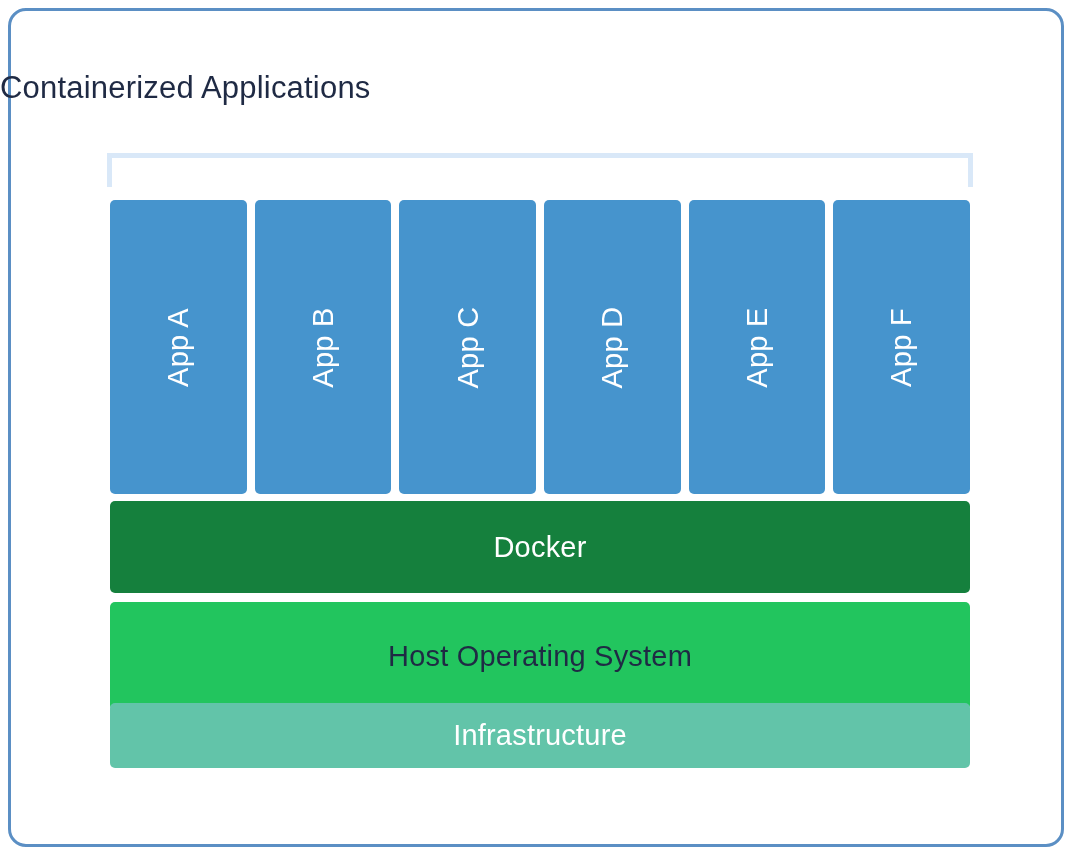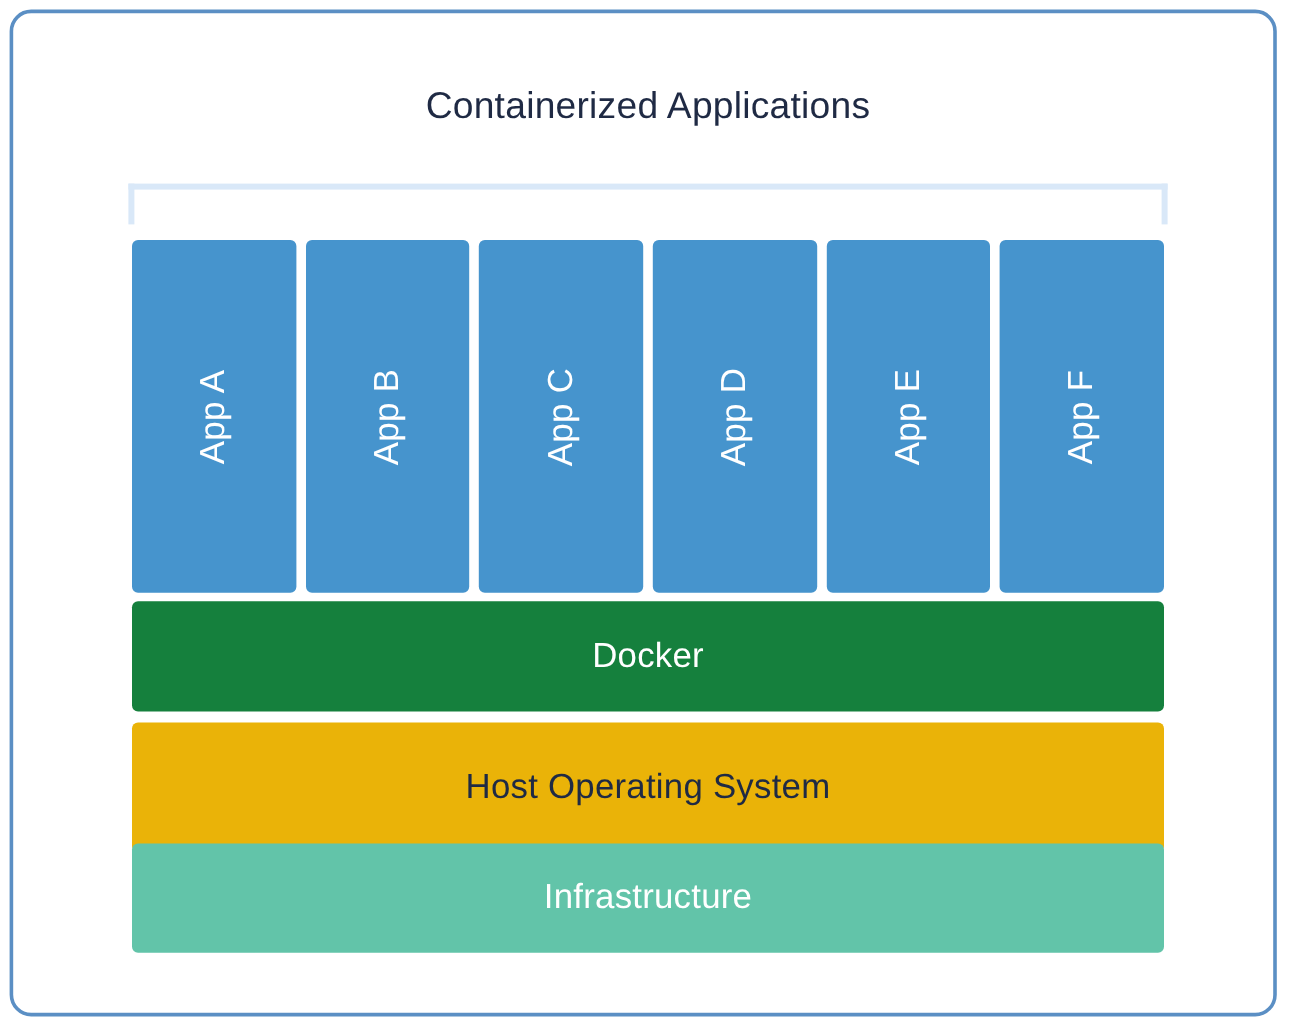--- a/index.html
+++ b/index.html
@@ -33,21 +33,21 @@
     border-radius: 18px;
     background: #ffffff;
   }
 
   
   #diagram-title {
     position: absolute;
     left: 0;
     top: 68px;
     width: 1080px;
-    text-align: center;
+    text-align: left;
     font-size: 31px;
     font-weight: 400;
     letter-spacing: 0.2px;
     color: #1f2a44;
     line-height: 40px;
   }
 
   
   #apps-bracket {
     position: absolute;
@@ -104,26 +104,26 @@
   }
   #layer-docker {
     top: 501px;
     height: 92px;
     background: #15803d;
     color: #ffffff;
   }
   #layer-host-os {
     top: 602px;
     height: 108px;
-    background: #eab308;
+    background: #22c55e;
     color: #1f2a44;
   }
   #layer-infrastructure {
     top: 703px;
-    height: 91px;
+    height: 65px;
     background: #62c4a9;
     color: #ffffff;
   }
 </style>
 </head>
 <body>
 
 <div id="stage">
 
   <div id="outer-frame"></div>

